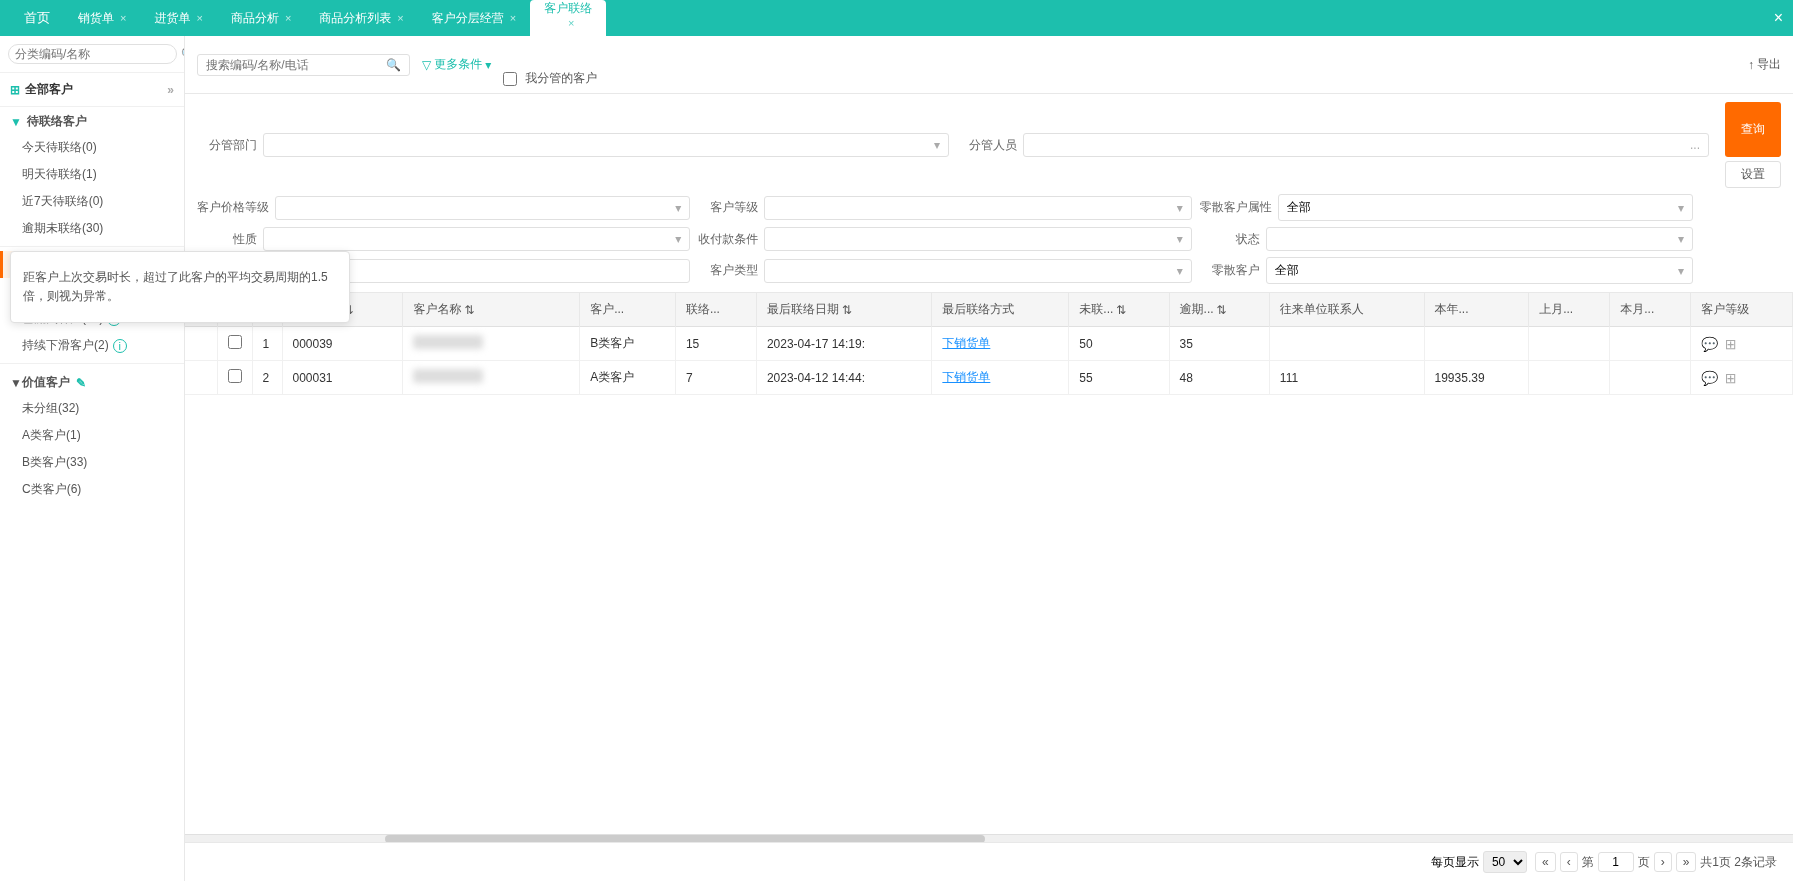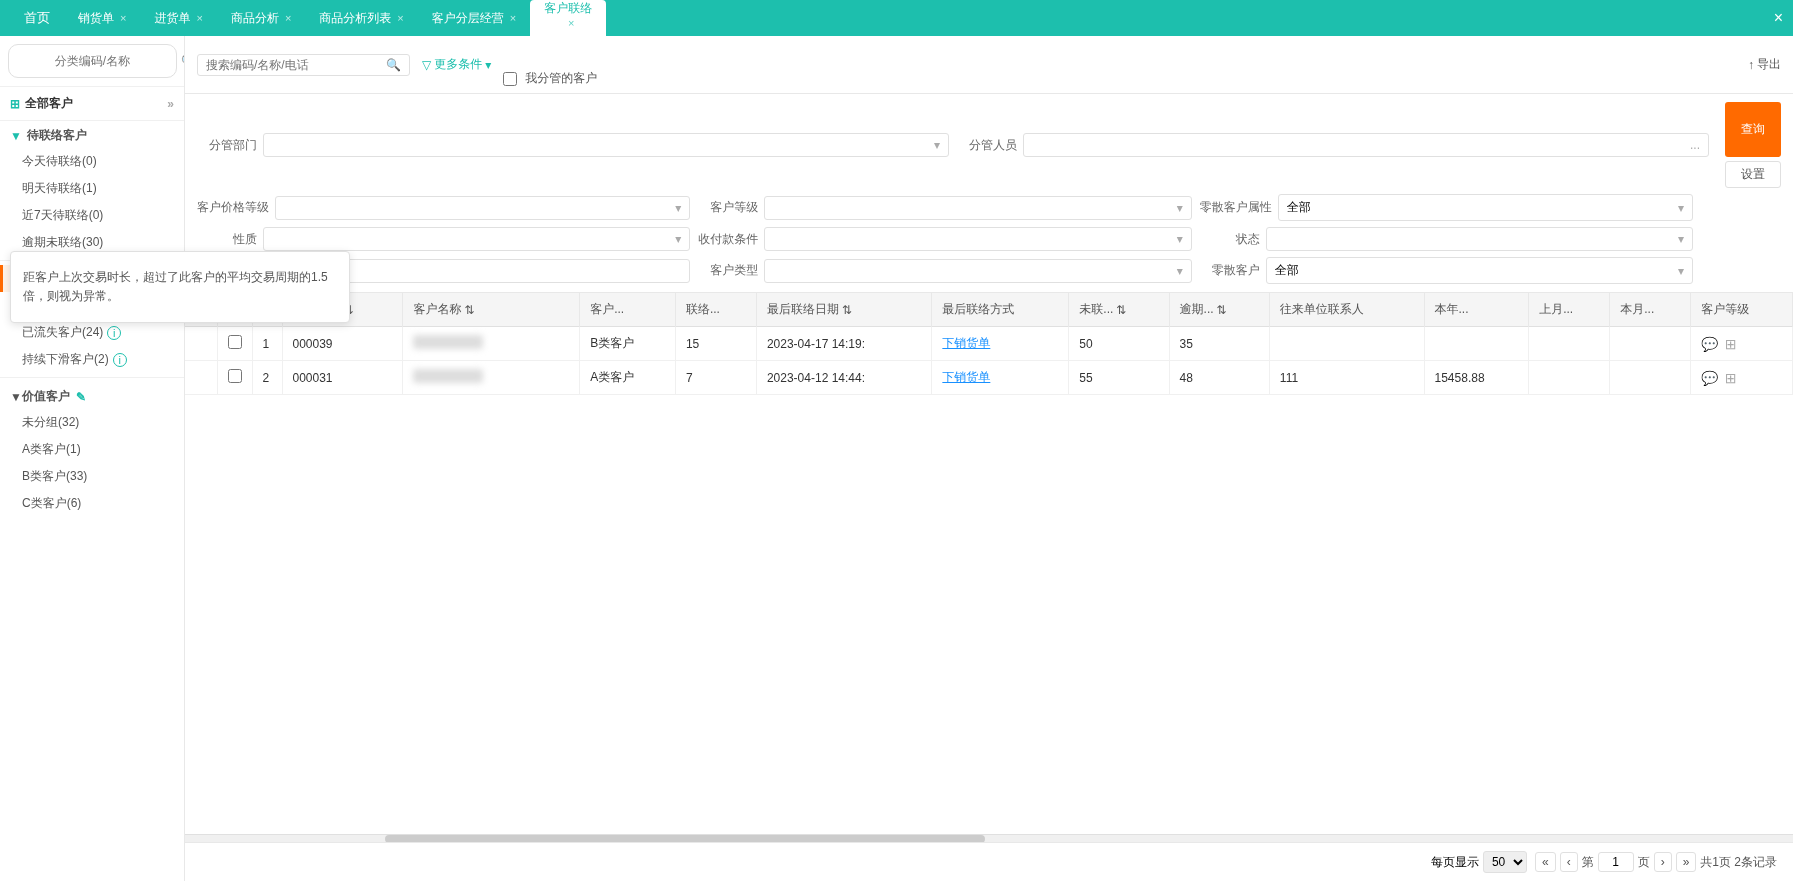--- a/index.html
+++ b/index.html
@@ -34,22 +34,22 @@
     .left-sidebar {
       width: 185px; min-width: 185px; background: #fff;
       border-right: 1px solid #e8e8e8; display: flex; flex-direction: column;
       overflow: hidden;
     }
     .sidebar-search {
       display: flex; align-items: center; padding: 8px;
       border-bottom: 1px solid #f0f0f0;
     }
     .sidebar-search input {
-      flex: 1; border: 1px solid #e0e0e0; border-radius: 10px; padding: 9px 6px;
-      outline: none; font-size: 12px; text-align: center;
+      flex: 1; border: 1px solid #e0e0e0; border-radius: 10px; padding: 2px 6px;
+      outline: none; font-size: 12px;
     }
     .sidebar-search .search-icon {
       margin-left: 4px; color: #aaa; cursor: pointer;
     }
     .sidebar-section-header {
       display: flex; align-items: center; padding: 8px 10px;
       font-weight: bold; font-size: 13px; color: #333;
       border-bottom: 1px solid #f0f0f0;
     }
     .sidebar-section-header .grid-icon { margin-right: 5px; color: #1dbfad; }
@@ -564,21 +564,21 @@
             <td><span class="blurred-name"></span></td>
             <td>A类客户</td>
             <td>7</td>
             <td>2023-04-12 14:44:</td>
             <td>
               <span class="link-text">下销货单</span>
             </td>
             <td>55</td>
             <td>48</td>
             <td>111</td>
-            <td>15458.88</td>
+            <td>19935.39</td>
             <td></td>
             <td></td>
             <td>
               <div class="col-actions">
                 <span class="action-icon">💬</span>
                 <span class="action-icon">⊞</span>
               </div>
             </td>
           </tr>
         </tbody>

